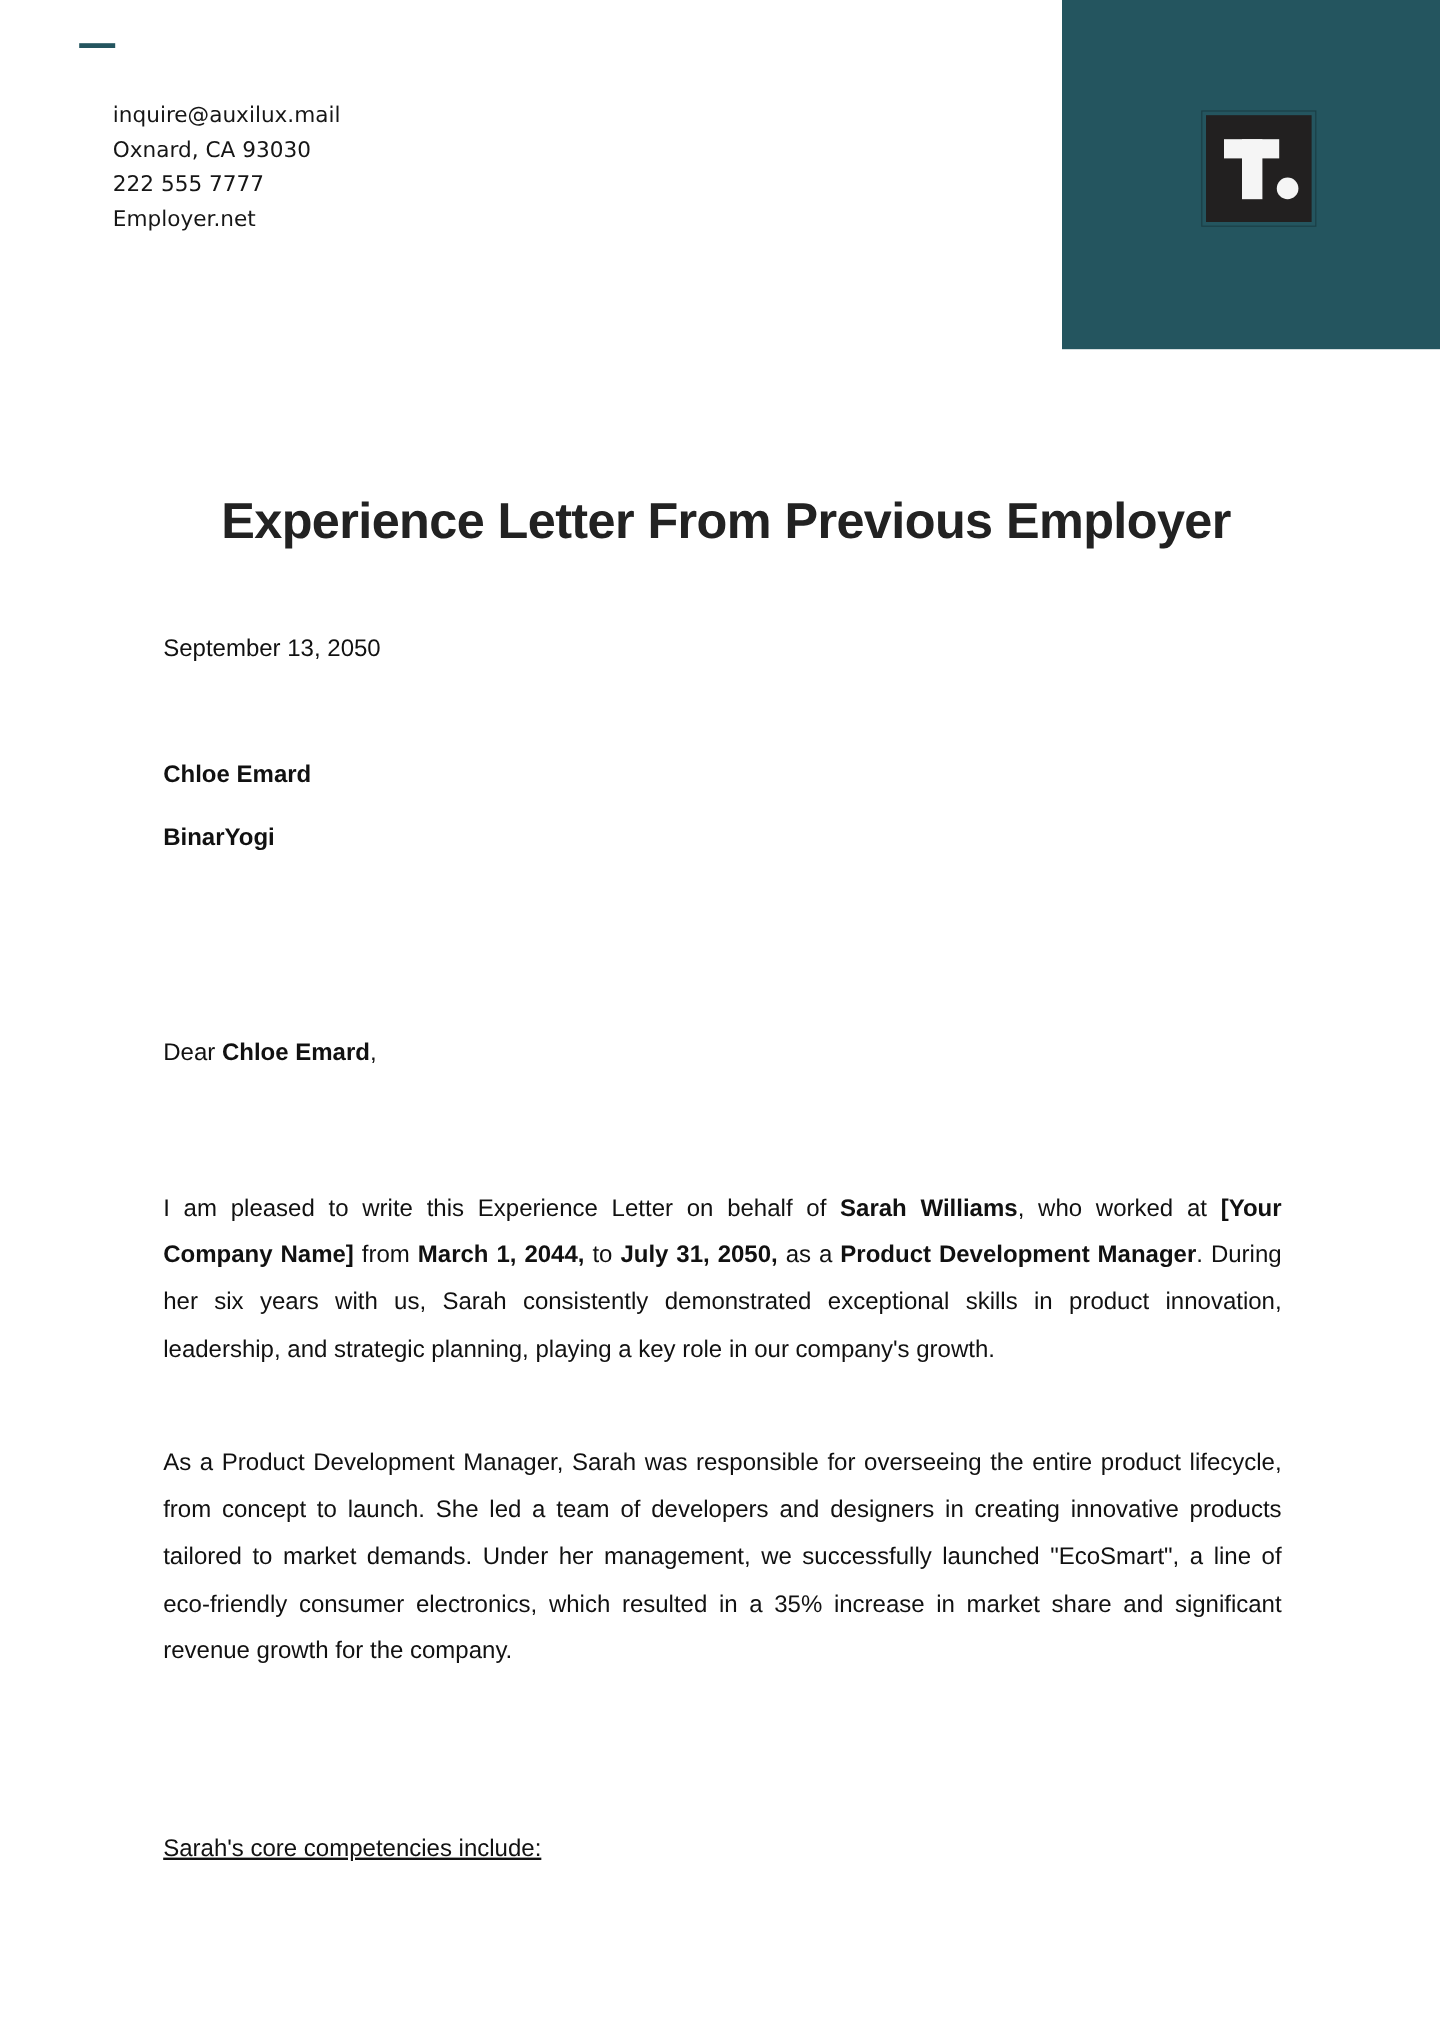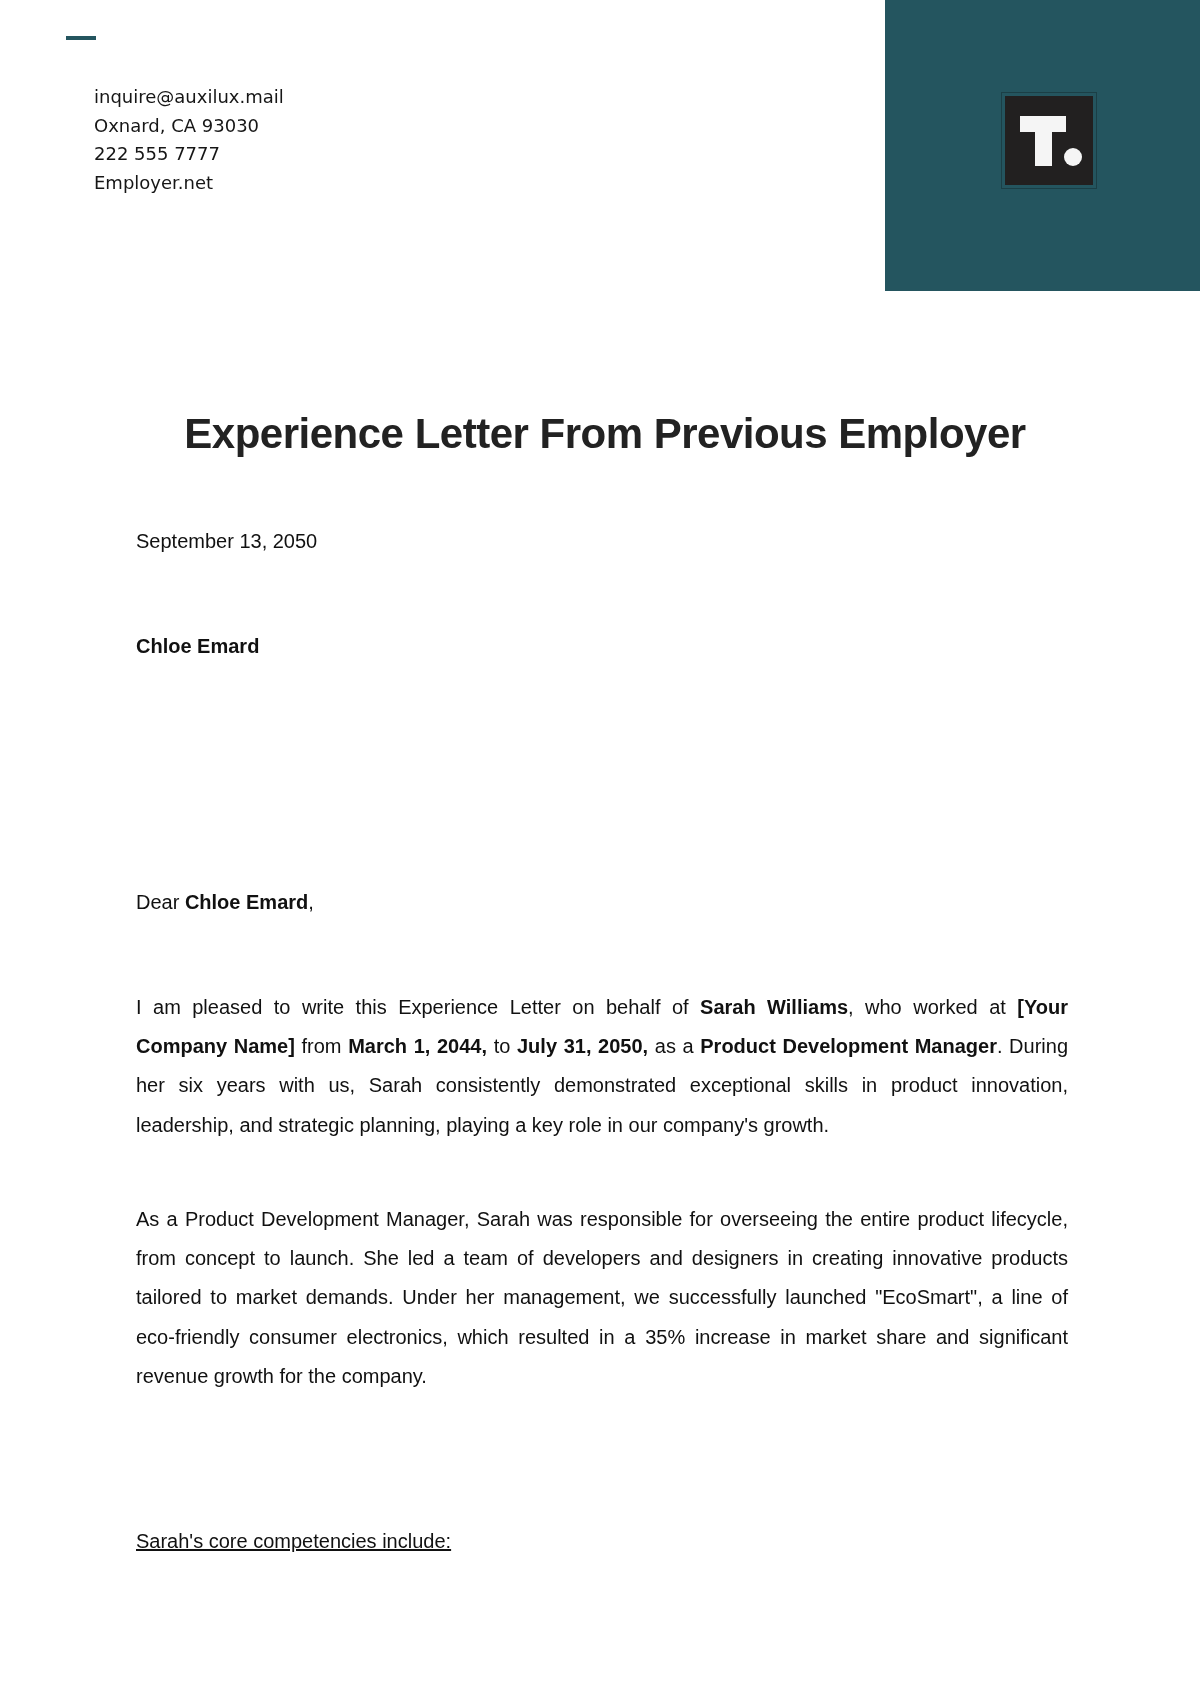--- a/index.html
+++ b/index.html
@@ -17,21 +17,21 @@
     .logo .t-bar { position: absolute; left: 15px; top: 20px; width: 46px; height: 16px; background: #f5f5f5; }
     .logo .t-stem { position: absolute; left: 30px; top: 20px; width: 17px; height: 50px; background: #f5f5f5; }
     .logo .dot { position: absolute; left: 59px; top: 52px; width: 18px; height: 18px; border-radius: 50%; background: #f5f5f5; }
 
     .title { position: absolute; left: 0; top: 410px; width: 1210px; text-align: center; font-size: 42px; font-weight: bold; color: #222222; letter-spacing: -0.5px; }
 
     .body-text { position: absolute; left: 136px; width: 932px; font-size: 20px; color: #111111; }
     .date { top: 530px; }
     .recipient { top: 621px; line-height: 51.5px; }
     .recipient .b { font-weight: bold; }
-    .salutation { top: 866px; margin-top: 25px; }
+    .salutation { top: 866px; }
     .para { text-align: justify; line-height: 39.2px; }
     .p1 { top: 988px; }
     .p2 { top: 1200px; }
     .p3 { top: 1522px; text-decoration: underline; }
     b { font-weight: bold; }
   </style>
 </head>
 <body>
 
 <div class="accent-dash"></div>
@@ -52,20 +52,21 @@
     </div>
   </div>
 </div>
 
 <h1 class="title">Experience Letter From Previous Employer</h1>
 
 <div class="body-text date">September 13, 2050</div>
 
 <div class="body-text recipient">
   <div class="b">Chloe Emard</div>
+  <div class="b">BinarYogi</div>
 </div>
 
 <div class="body-text salutation"><span>Dear </span><b>Chloe Emard</b><span>,</span></div>
 
 <p class="body-text para p1"><span>I am pleased to write this Experience Letter on behalf of </span><b>Sarah Williams</b><span>, who worked at </span><b>[Your Company Name]</b><span> from </span><b>March 1, 2044,</b><span> to </span><b>July 31, 2050,</b><span> as a </span><b>Product Development Manager</b><span>. During her six years with us, Sarah consistently demonstrated exceptional skills in product innovation, leadership, and strategic planning, playing a key role in our company's growth.</span></p>
 
 <p class="body-text para p2">As a Product Development Manager, Sarah was responsible for overseeing the entire product lifecycle, from concept to launch. She led a team of developers and designers in creating innovative products tailored to market demands. Under her management, we successfully launched "EcoSmart", a line of eco-friendly consumer electronics, which resulted in a 35% increase in market share and significant revenue growth for the company.</p>
 
 <p class="body-text para p3">Sarah's core competencies include:</p>
 

